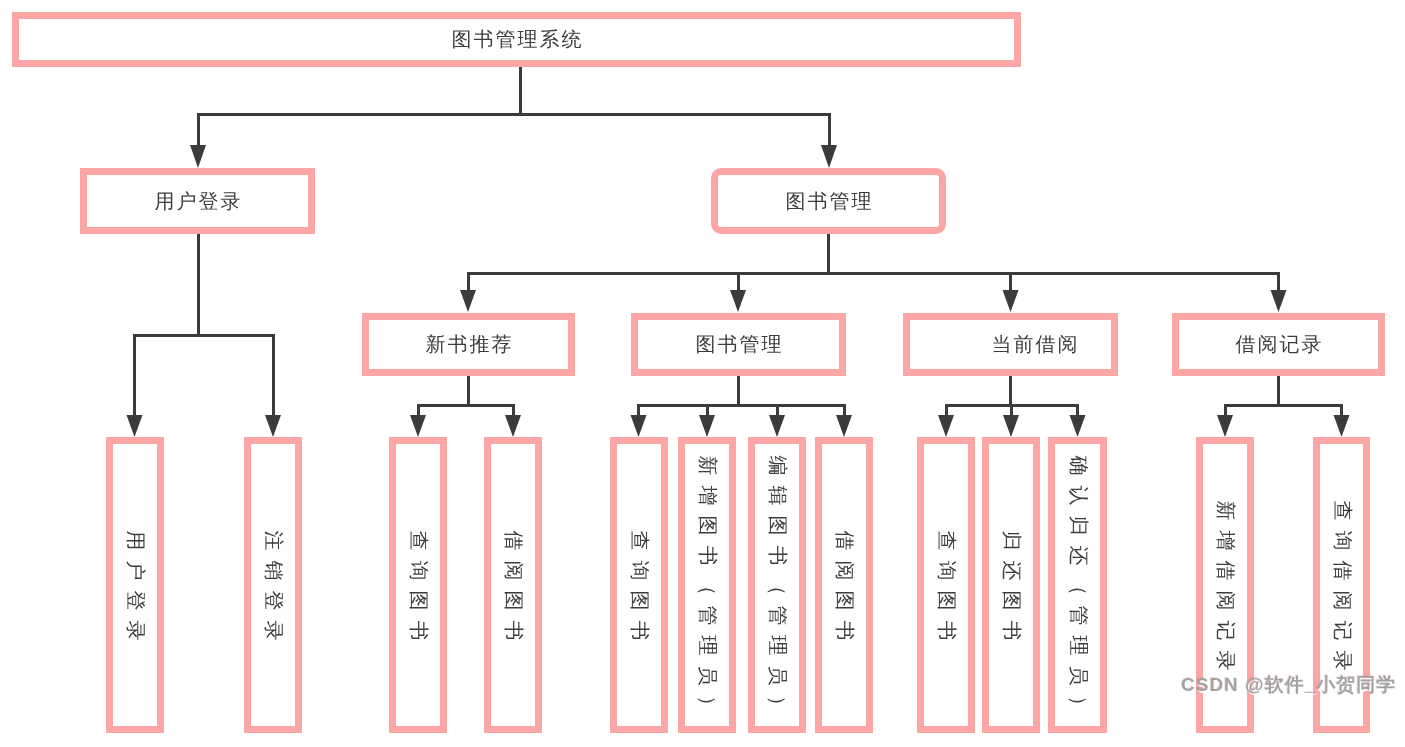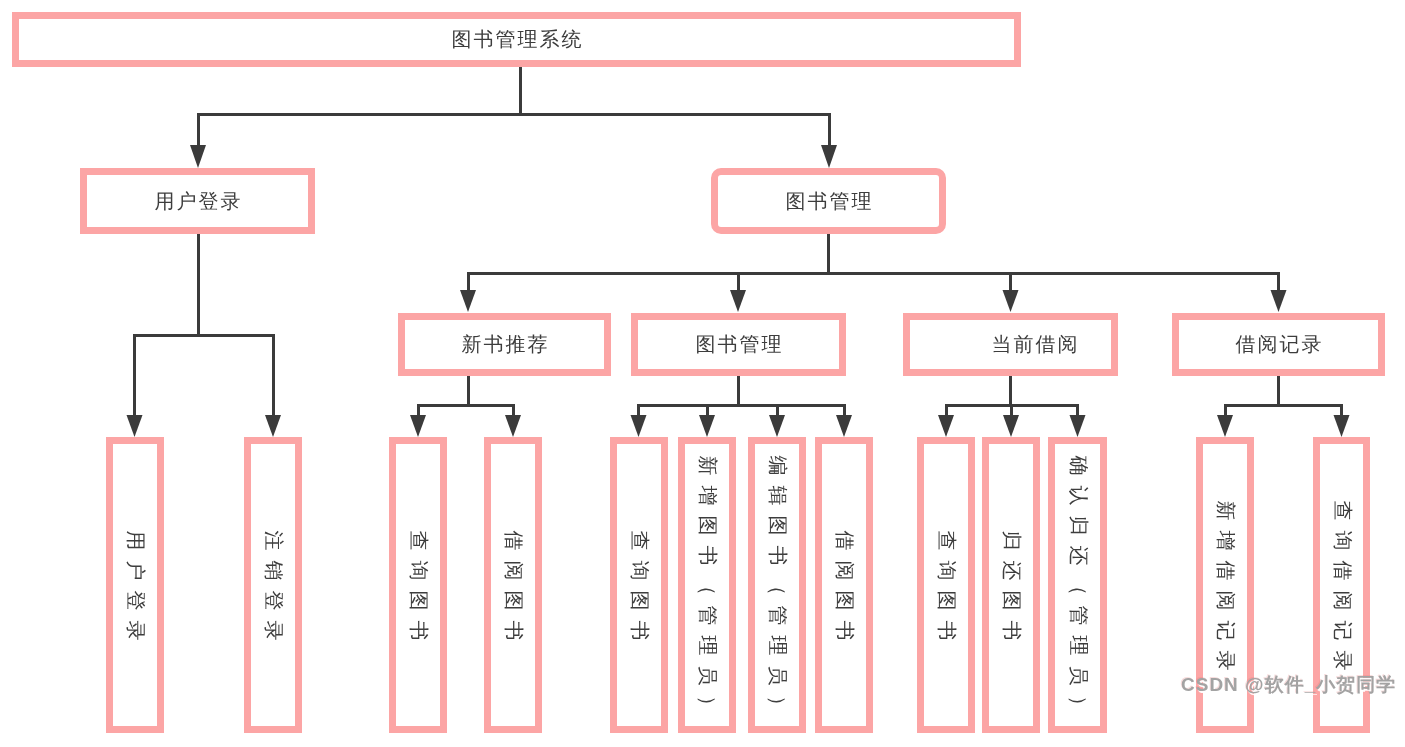--- a/index.html
+++ b/index.html
@@ -41,21 +41,21 @@
     letter-spacing: 10px;
     padding-left: 10px;
     font-size: 20px;
   }
   
   #node-root   { left: 12px;  top: 12px;  width: 1009px; height: 55px; }
   
   #node-user-login      { left: 80px;  top: 168px; width: 235px; height: 66px; }
   #node-book-management { left: 711px; top: 168px; width: 235px; height: 66px; border-radius: 10px; }
   
-  #node-new-book-recommend { left: 362px;  top: 313px; width: 213px; height: 63px; margin-left: 36px; }
+  #node-new-book-recommend { left: 362px;  top: 313px; width: 213px; height: 63px; }
   #node-book-borrowing     { left: 631px;  top: 313px; width: 215px; height: 63px; }
   #node-current-borrowing  { left: 903px;  top: 313px; width: 215px; height: 63px; padding-left: 48px; }
   #node-borrow-records     { left: 1172px; top: 313px; width: 213px; height: 63px; }
   
   .vnode { top: 437px; width: 58px; height: 296px; }
   #leaf-user-login          { left: 106px;  }
   #leaf-logout              { left: 244px;  }
   #leaf-query-book-rec      { left: 389px;  }
   #leaf-borrow-book-rec     { left: 484px;  }
   #leaf-query-book-bor      { left: 610px;  }

